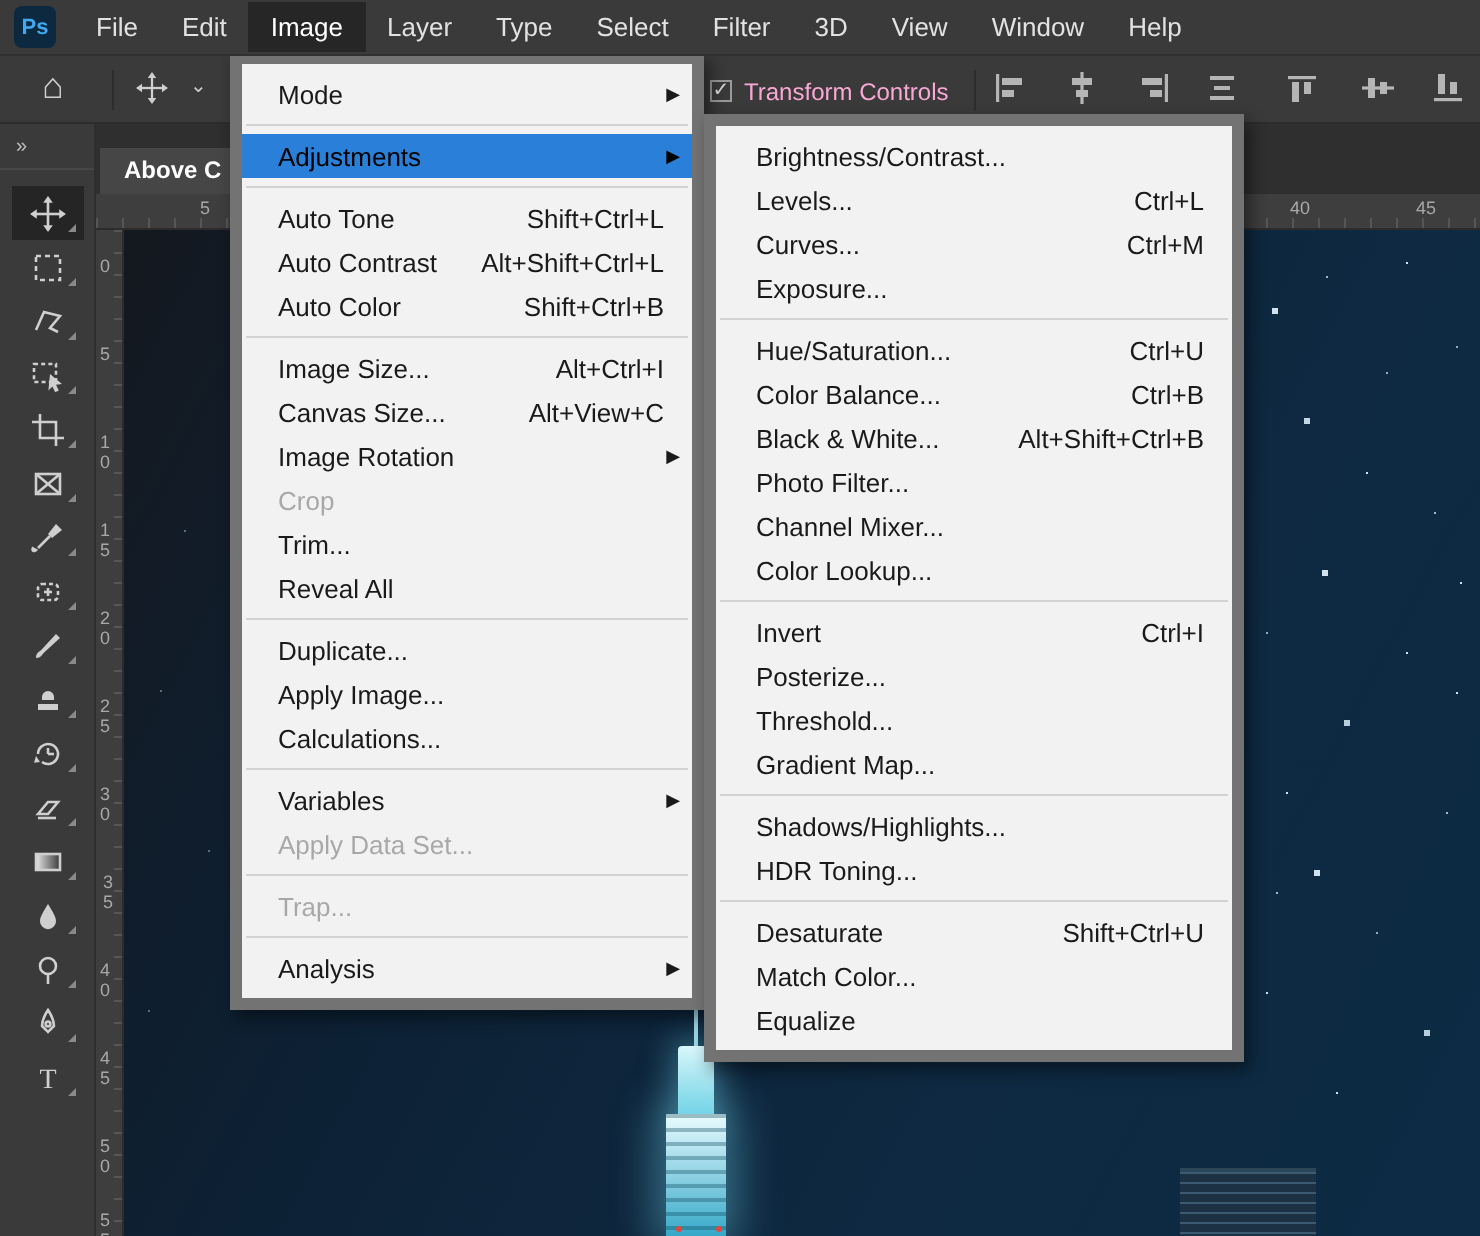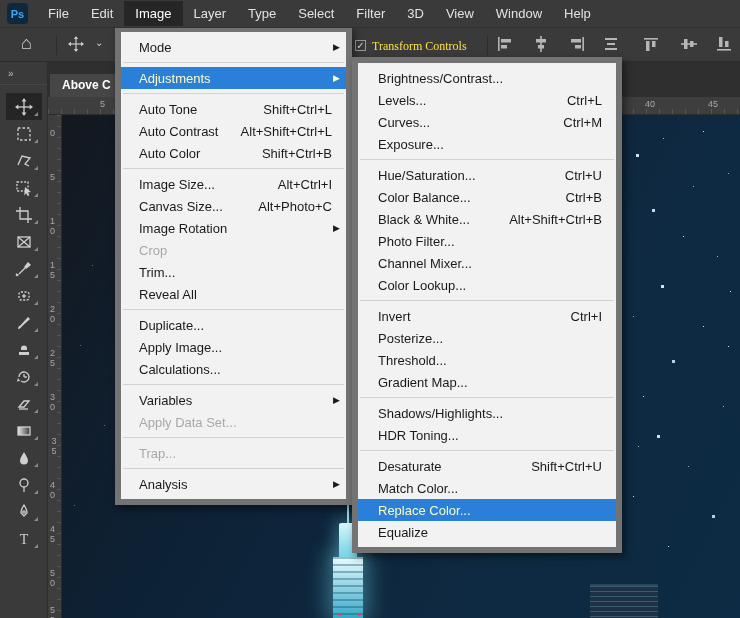--- a/index.html
+++ b/index.html
@@ -15,21 +15,21 @@
             background:#0c2940; color:#41a9f1; font-size:11px; font-weight:bold;
             display:flex; align-items:center; justify-content:center; }
   .mbitem { color:#e2e2e2; font-size:13px; padding:5px 11px; cursor:default; }
   .mbitem.active { background:#262626; color:#ffffff; }
 
   
   .optbar { position:absolute; left:0; top:28px; width:740px; height:34px;
             background:#3a3a3a; border-bottom:1px solid #2c2c2c; z-index:10; }
   .optbar .ic { position:absolute; top:5px; color:#cfcfcf; }
   .vsep { position:absolute; top:7px; width:1px; height:20px; background:#2c2c2c; }
-  .tclabel { position:absolute; left:372px; top:11px; font-size:12px; color:#fde047;font-family:Liberation Serif, serif; }
+  .tclabel { position:absolute; left:372px; top:11px; font-size:12px; color:#f9a8d4; }
   .tcheck { position:absolute; left:355px; top:12px; width:11px; height:11px;
             border:1px solid #9a9a9a; background:#3a3a3a; color:#d8d8d8;
             font-size:10px; line-height:9px; text-align:center; }
   .alico { position:absolute; top:8px; }
 
   
   .toolpanel { position:absolute; left:0; top:62px; width:48px; height:556px;
                background:#3a3a3a; border-right:1px solid #2e2e2e; z-index:5; }
   .collapse { color:#bdbdbd; font-size:10px; letter-spacing:1px; padding:6px 0 5px 8px;
               border-bottom:1px solid #474747; }
@@ -94,21 +94,21 @@
   
   .menupanel { position:absolute; background:#f2f2f2; border:6px solid #737373;
                box-shadow:3px 4px 8px rgba(0,0,0,.45); font-size:13px; color:#1a1a1a; }
   .imagemenu { left:115px; top:26px; width:237px; z-index:50; padding:4px 0; }
   .adjmenu   { left:352px; top:57px;  width:270px; z-index:60; padding:4px 0; }
   .mi { height:22px; display:flex; align-items:center; padding:0 14px 0 18px; position:relative; }
   .adjmenu .mi { padding-left:20px; }
   .mi .lbl { white-space:nowrap; }
   .mi .sc { margin-left:auto; white-space:nowrap; }
   .mi.disabled { color:#a8a8a8; }
-  .mi.sel { background:#2a80d8; color:#fef9c3; }
+  .mi.sel { background:#2a80d8; color:#000000; }
   .mi.has-sub::after { content:"▶"; position:absolute; right:6px; top:50%;
                        transform:translateY(-50%); font-size:9px; }
   .msep { height:1px; background:#d2d2d2; margin:4px 2px; }
 </style>
 </head>
 <body>
 
 <div id="stage">
 
   <div class="canvas">
@@ -366,21 +366,21 @@
         <span class="lbl">Auto Color</span>
         <span class="sc">Shift+Ctrl+B</span>
       </div>
     <div class="msep"></div>
     <div class="mi">
         <span class="lbl">Image Size...</span>
         <span class="sc">Alt+Ctrl+I</span>
       </div>
     <div class="mi">
         <span class="lbl">Canvas Size...</span>
-        <span class="sc">Alt+Photo+C</span>
+        <span class="sc">Alt+View+C</span>
       </div>
     <div class="mi has-sub">
         <span class="lbl">Image Rotation</span>
       </div>
     <div class="mi disabled">
         <span class="lbl">Crop</span>
       </div>
     <div class="mi">
         <span class="lbl">Trim...</span>
       </div>
@@ -473,21 +473,18 @@
         <span class="lbl">HDR Toning...</span>
       </div>
     <div class="msep"></div>
     <div class="mi">
         <span class="lbl">Desaturate</span>
         <span class="sc">Shift+Ctrl+U</span>
       </div>
     <div class="mi">
         <span class="lbl">Match Color...</span>
       </div>
-    <div class="mi sel">
-        <span class="lbl">Replace Color...</span>
-      </div>
     <div class="mi">
         <span class="lbl">Equalize</span>
       </div>
   </div>
 
 </div>
 
 </body></html>

